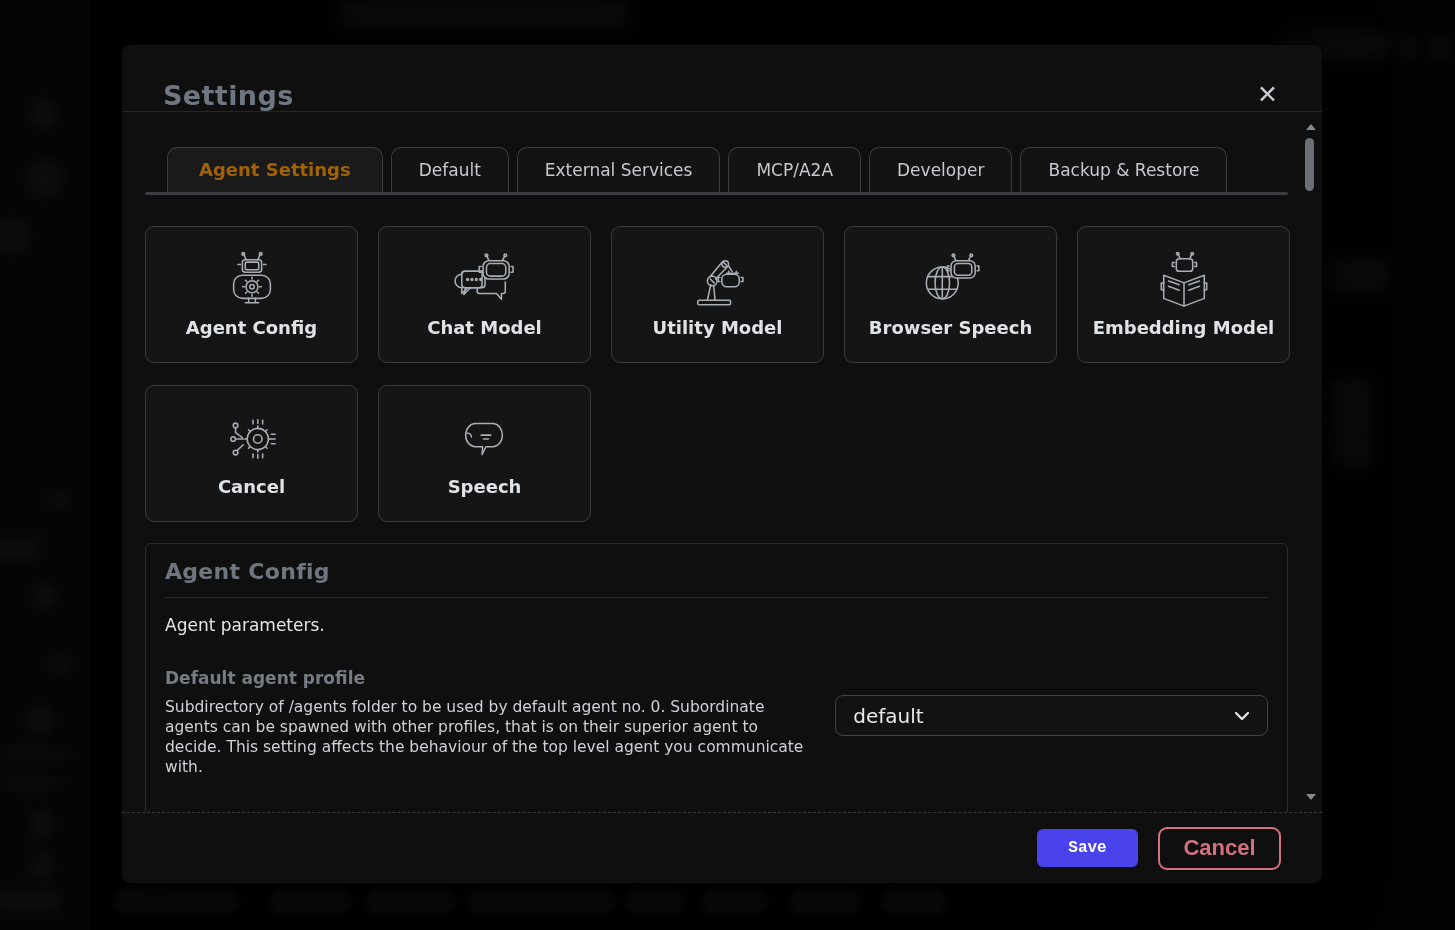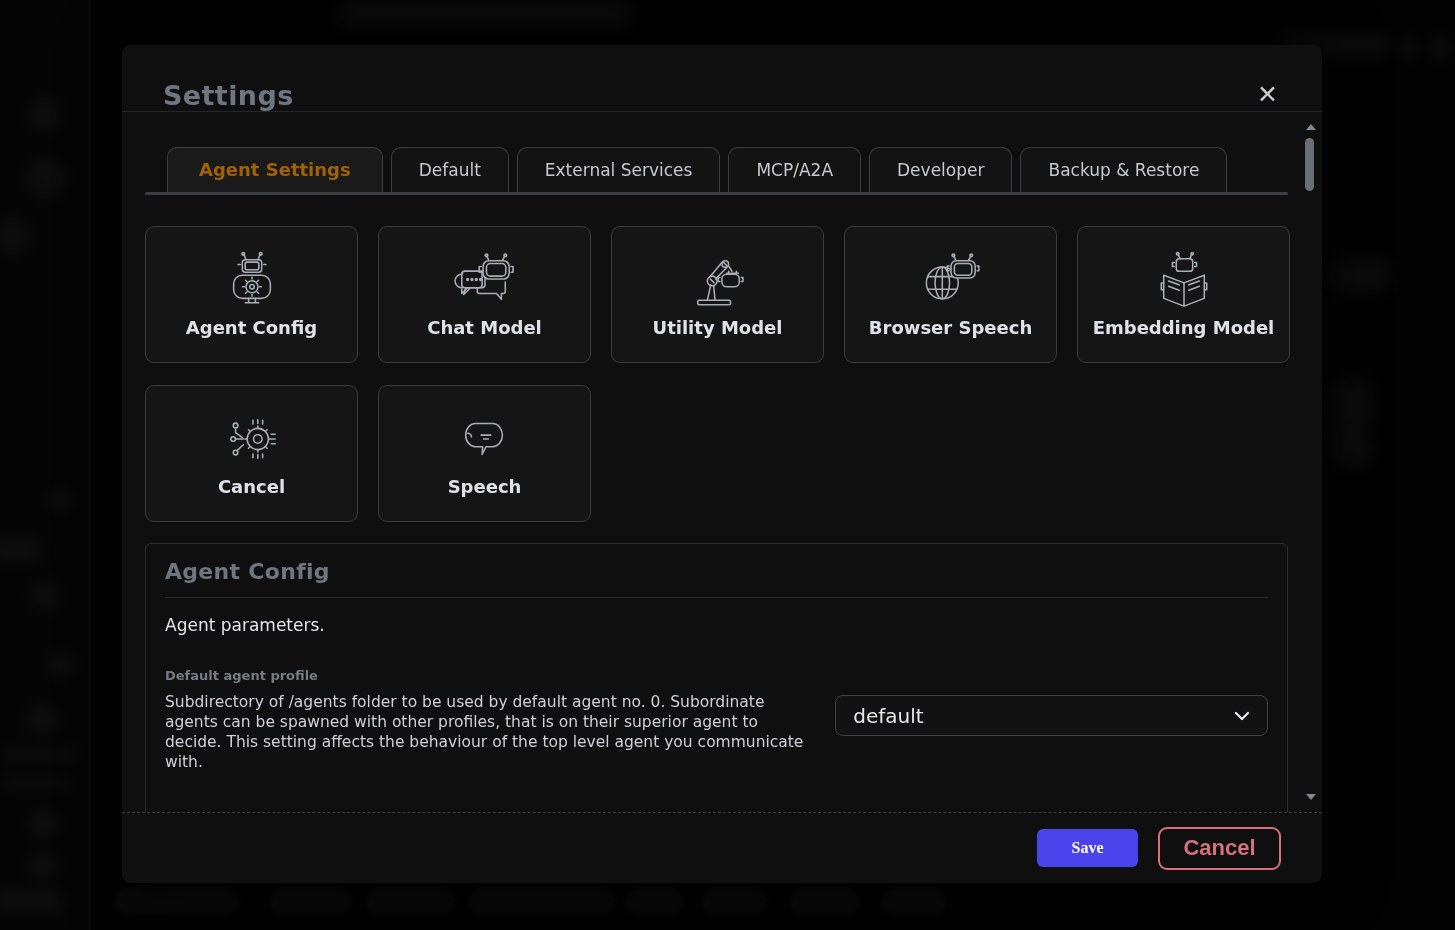--- a/index.html
+++ b/index.html
@@ -87,21 +87,21 @@
   .section {
     margin-top:21px; border:1px solid #2c2c2f; border-radius:6px;
     padding:15px 19px 60px; height:400px;
   }
   .section-title { font-size:22px; font-weight:bold; color:#6e7680; letter-spacing:.3px; }
   .section-divider { height:1px; background:#2a2a2d; margin:13px 0 0; }
   .section-subtitle { font-size:17px; color:#e4e6e9; margin:17px 0 0; }
 
   .field { display:flex; justify-content:space-between; gap:30px; margin-top:33px; }
   .field-left { width:648px; }
-  .field-label { font-size:13px; font-weight:bold; color:#757c84; margin-bottom:9px; }
+  .field-label { font-size:17px; font-weight:bold; color:#757c84; margin-bottom:9px; }
   .field-desc { font-size:15.5px; color:#ced2d6; line-height:1.3; }
   .field-control { width:438px; padding-top:27px; }
   .select {
     height:41px; width:100%; background:#121213;
     border:1px solid #424246; border-radius:8px;
     display:flex; align-items:center; justify-content:space-between;
     padding:0 17px; cursor:pointer;
   }
   .select-value { font-size:20px; color:#e8eaed; }
 
@@ -125,21 +125,21 @@
 
   
   .modal-footer {
     flex:0 0 71px; border-top:1px dashed #3a3a3e;
     display:flex; align-items:center; justify-content:flex-end;
     gap:20px; padding:0 41px;
   }
   .save-btn {
     width:101px; height:38px; border:none; border-radius:6px;
     background:var(--accent,#4a43ec); color:#ffffff;
-    font-size:16px; font-weight:bold; cursor:pointer; font-family:Liberation Serif, serif;
+    font-size:16px; font-weight:bold; cursor:pointer; font-family:Liberation Mono, monospace;
   }
   .cancel-btn {
     width:123px; height:43px; border-radius:9px;
     background:transparent; border:2px solid var(--cancel,#d5707f);
     color:var(--cancel,#d5707f);
     font-size:22px; font-weight:bold; cursor:pointer; font-family:Liberation Sans, sans-serif;
   }
 </style>
 </head>
 <body>

